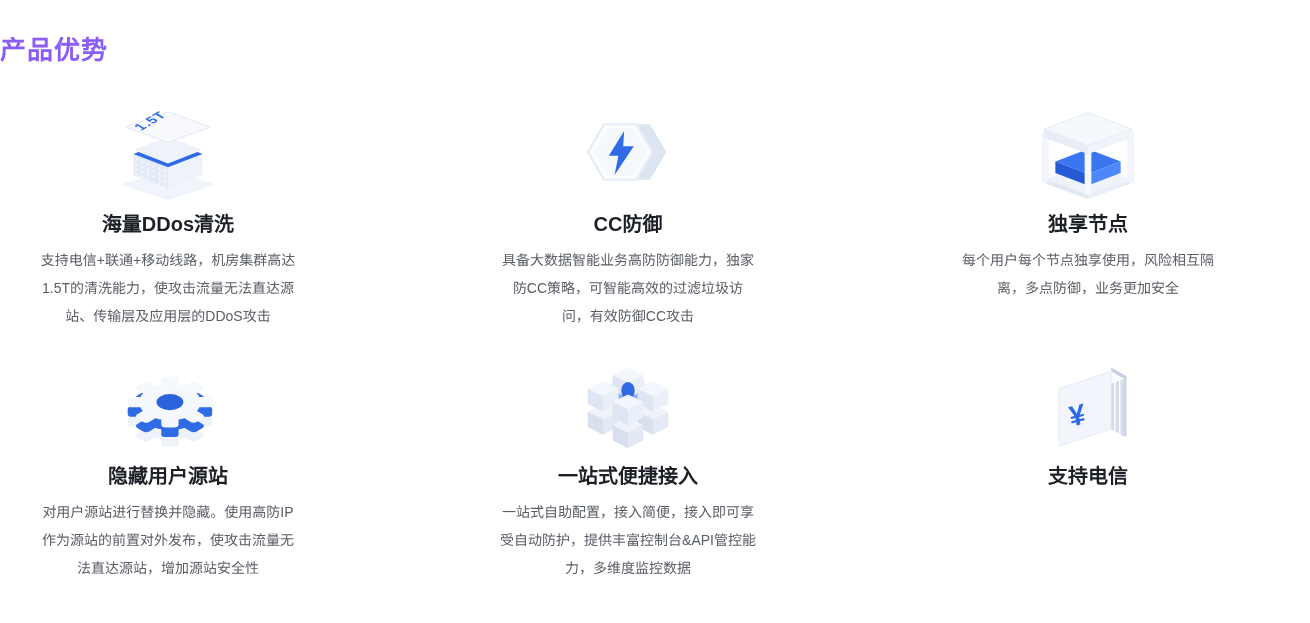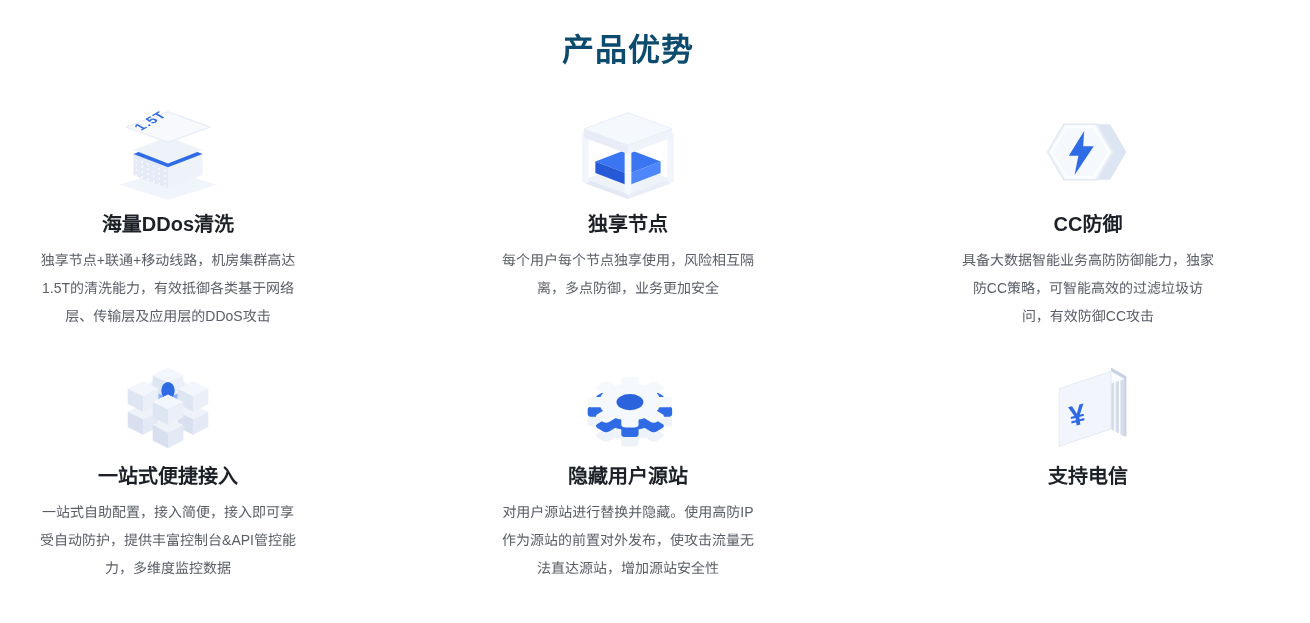--- a/index.html
+++ b/index.html
@@ -7,25 +7,25 @@
   body {
     width: 1310px;
     height: 623px;
     overflow: hidden;
     background: #ffffff;
     font-family: "Liberation Sans", "DejaVu Sans", sans-serif;
   }
   .section { width: 1256px; }
   .section-title {
     margin: 34px 0 0;
-    text-align: center;
-    font-size: 32px;
+    text-align: left;
+    font-size: 26px;
     line-height: 32px;
     font-weight: bold;
-    color: #0c4a6e;
+    color: #8b5cf6;
     letter-spacing: 1px;
   }
   .features-grid {
     margin-top: 38px;
     display: grid;
     grid-template-columns: repeat(3, 336px);
     column-gap: 124px;
     row-gap: 26px;
     justify-content: center;
   }
@@ -110,21 +110,34 @@
               <circle cx="51" cy="83.1" r="1"></circle>
               <circle cx="57" cy="85.4" r="1"></circle>
           </g>
           <polygon points="60,38 96,52 60,66 24,52" fill="#2e6be5"></polygon>
           <polygon points="60,34 96,48 60,62 24,48" fill="#eef2f9"></polygon>
           <polygon points="60,8 104,24 60,40 16,24" fill="#f7f9fd" stroke="#e2e8f4" stroke-width="1"></polygon>
           <text class="iso-label" transform="matrix(0.87,-0.5,0.87,0.5,32,28)">1.5T</text>
         </svg>
       </div>
       <h3 class="feature-title">海量DDos清洗</h3>
-      <p class="feature-desc">独享节点+联通+移动线路，机房集群高达1.5T的清洗能力，有效抵御各类基于网络层、传输层及应用层的DDoS攻击</p>
+      <p class="feature-desc">支持电信+联通+移动线路，机房集群高达1.5T的清洗能力，使攻击流量无法直达源站、传输层及应用层的DDoS攻击</p>
+    </div>
+
+    <div class="feature-card">
+      <div class="icon-wrap">
+        <svg viewBox="0 0 120 100" aria-hidden="true">
+          <polygon points="100,50 83,21 49,21 32,50 49,79 83,79" fill="#dde4f2"></polygon>
+          <polygon points="86,50 69,21 35,21 18,50 35,79 69,79" fill="#f5f8fd" stroke="#e6ebf6" stroke-width="2"></polygon>
+          <polygon points="82,50 66,24 38,24 22,50 38,76 66,76" fill="none" stroke="#ffffff" stroke-width="2" opacity="0.8"></polygon>
+          <polygon points="56,28 40,54 50,54 46,74 66,44 55,44" fill="#2e6be5"></polygon>
+        </svg>
+      </div>
+      <h3 class="feature-title">CC防御</h3>
+      <p class="feature-desc">具备大数据智能业务高防防御能力，独家防CC策略，可智能高效的过滤垃圾访问，有效防御CC攻击</p>
     </div>
 
     <div class="feature-card">
       <div class="icon-wrap">
         <svg viewBox="0 0 120 100" aria-hidden="true">
           <polygon points="60,62 104,78 60,94 16,78" fill="#eef2f9"></polygon>
           <polygon points="16,78 60,94 60,99 16,83" fill="#e2e8f4"></polygon>
           <polygon points="104,78 60,94 60,99 104,83" fill="#e8edf7"></polygon>
           <polygon points="60,47 94,60 60,73 26,60" fill="#3a76f1"></polygon>
           <polygon points="26,60 60,73 60,85 26,72" fill="#2559d6"></polygon>
@@ -137,28 +150,48 @@
           <polygon points="60,9 106,26 60,43 14,26" fill="#f5f8fd" stroke="#e6ecf7" stroke-width="1"></polygon>
         </svg>
       </div>
       <h3 class="feature-title">独享节点</h3>
       <p class="feature-desc">每个用户每个节点独享使用，风险相互隔离，多点防御，业务更加安全</p>
     </div>
 
     <div class="feature-card">
       <div class="icon-wrap">
         <svg viewBox="0 0 120 100" aria-hidden="true">
-          <polygon points="100,50 83,21 49,21 32,50 49,79 83,79" fill="#dde4f2"></polygon>
-          <polygon points="86,50 69,21 35,21 18,50 35,79 69,79" fill="#f5f8fd" stroke="#e6ebf6" stroke-width="2"></polygon>
-          <polygon points="82,50 66,24 38,24 22,50 38,76 66,76" fill="none" stroke="#ffffff" stroke-width="2" opacity="0.8"></polygon>
-          <polygon points="56,28 40,54 50,54 46,74 66,44 55,44" fill="#2e6be5"></polygon>
-        </svg>
-      </div>
-      <h3 class="feature-title">CC防御</h3>
-      <p class="feature-desc">具备大数据智能业务高防防御能力，独家防CC策略，可智能高效的过滤垃圾访问，有效防御CC攻击</p>
+          <g transform="translate(62,48)">
+            <g transform="translate(0,20) scale(1,0.6)" fill="#eef2f9">
+              <rect x="-9" y="-44" width="18" height="88" rx="5"></rect>
+              <rect x="-9" y="-44" width="18" height="88" rx="5" transform="rotate(45)"></rect>
+              <rect x="-9" y="-44" width="18" height="88" rx="5" transform="rotate(90)"></rect>
+              <rect x="-9" y="-44" width="18" height="88" rx="5" transform="rotate(135)"></rect>
+              <circle r="32"></circle>
+            </g>
+            <g transform="translate(0,10) scale(1,0.6)" fill="#2e6be5">
+              <rect x="-9" y="-44" width="18" height="88" rx="5"></rect>
+              <rect x="-9" y="-44" width="18" height="88" rx="5" transform="rotate(45)"></rect>
+              <rect x="-9" y="-44" width="18" height="88" rx="5" transform="rotate(90)"></rect>
+              <rect x="-9" y="-44" width="18" height="88" rx="5" transform="rotate(135)"></rect>
+              <circle r="32"></circle>
+            </g>
+            <g transform="scale(1,0.6)" fill="#f5f8fd">
+              <rect x="-9" y="-44" width="18" height="88" rx="5"></rect>
+              <rect x="-9" y="-44" width="18" height="88" rx="5" transform="rotate(45)"></rect>
+              <rect x="-9" y="-44" width="18" height="88" rx="5" transform="rotate(90)"></rect>
+              <rect x="-9" y="-44" width="18" height="88" rx="5" transform="rotate(135)"></rect>
+              <circle r="32"></circle>
+            </g>
+            <ellipse cx="0" cy="0" rx="14" ry="8.4" fill="#2b63dd"></ellipse>
+          </g>
+        </svg>
+      </div>
+      <h3 class="feature-title">隐藏用户源站</h3>
+      <p class="feature-desc">对用户源站进行替换并隐藏。使用高防IP作为源站的前置对外发布，使攻击流量无法直达源站，增加源站安全性</p>
     </div>
 
     <div class="feature-card">
       <div class="icon-wrap">
         <svg viewBox="0 0 120 100" aria-hidden="true">
           <defs>
             <radialGradient id="glow4" cx="0.5" cy="0.5" r="0.5">
               <stop offset="0" stop-color="#4d86ff"></stop>
               <stop offset="1" stop-color="#4d86ff" stop-opacity="0"></stop>
             </radialGradient>
@@ -190,53 +223,20 @@
           <polygon points="76,48 60,56 60,72 76,64" fill="#eaeff8"></polygon>
         </svg>
       </div>
       <h3 class="feature-title">一站式便捷接入</h3>
       <p class="feature-desc">一站式自助配置，接入简便，接入即可享受自动防护，提供丰富控制台&amp;API管控能力，多维度监控数据</p>
     </div>
 
     <div class="feature-card">
       <div class="icon-wrap">
         <svg viewBox="0 0 120 100" aria-hidden="true">
-          <g transform="translate(62,48)">
-            <g transform="translate(0,20) scale(1,0.6)" fill="#eef2f9">
-              <rect x="-9" y="-44" width="18" height="88" rx="5"></rect>
-              <rect x="-9" y="-44" width="18" height="88" rx="5" transform="rotate(45)"></rect>
-              <rect x="-9" y="-44" width="18" height="88" rx="5" transform="rotate(90)"></rect>
-              <rect x="-9" y="-44" width="18" height="88" rx="5" transform="rotate(135)"></rect>
-              <circle r="32"></circle>
-            </g>
-            <g transform="translate(0,10) scale(1,0.6)" fill="#2e6be5">
-              <rect x="-9" y="-44" width="18" height="88" rx="5"></rect>
-              <rect x="-9" y="-44" width="18" height="88" rx="5" transform="rotate(45)"></rect>
-              <rect x="-9" y="-44" width="18" height="88" rx="5" transform="rotate(90)"></rect>
-              <rect x="-9" y="-44" width="18" height="88" rx="5" transform="rotate(135)"></rect>
-              <circle r="32"></circle>
-            </g>
-            <g transform="scale(1,0.6)" fill="#f5f8fd">
-              <rect x="-9" y="-44" width="18" height="88" rx="5"></rect>
-              <rect x="-9" y="-44" width="18" height="88" rx="5" transform="rotate(45)"></rect>
-              <rect x="-9" y="-44" width="18" height="88" rx="5" transform="rotate(90)"></rect>
-              <rect x="-9" y="-44" width="18" height="88" rx="5" transform="rotate(135)"></rect>
-              <circle r="32"></circle>
-            </g>
-            <ellipse cx="0" cy="0" rx="14" ry="8.4" fill="#2b63dd"></ellipse>
-          </g>
-        </svg>
-      </div>
-      <h3 class="feature-title">隐藏用户源站</h3>
-      <p class="feature-desc">对用户源站进行替换并隐藏。使用高防IP作为源站的前置对外发布，使攻击流量无法直达源站，增加源站安全性</p>
-    </div>
-
-    <div class="feature-card">
-      <div class="icon-wrap">
-        <svg viewBox="0 0 120 100" aria-hidden="true">
           <polygon points="84,12 100,21 100,84 84,76" fill="#c8d1e3"></polygon>
           <polygon points="84,16 98,24 98,84 84,76" fill="#d5dceb"></polygon>
           <line x1="88" y1="21" x2="88" y2="80" stroke="#ffffff" stroke-width="1.5"></line>
           <line x1="93" y1="23.5" x2="93" y2="82.5" stroke="#ffffff" stroke-width="1.5"></line>
           <polygon points="30,34 84,16 98,24 44,42" fill="#fafcfe"></polygon>
           <polygon points="30,34 84,16 84,76 30,94" fill="#f2f5fb" stroke="#e4eaf5" stroke-width="1"></polygon>
           <text class="yen-label" transform="translate(42,74) rotate(-14) skewX(-6)">¥</text>
         </svg>
       </div>
       <h3 class="feature-title">支持电信</h3>

